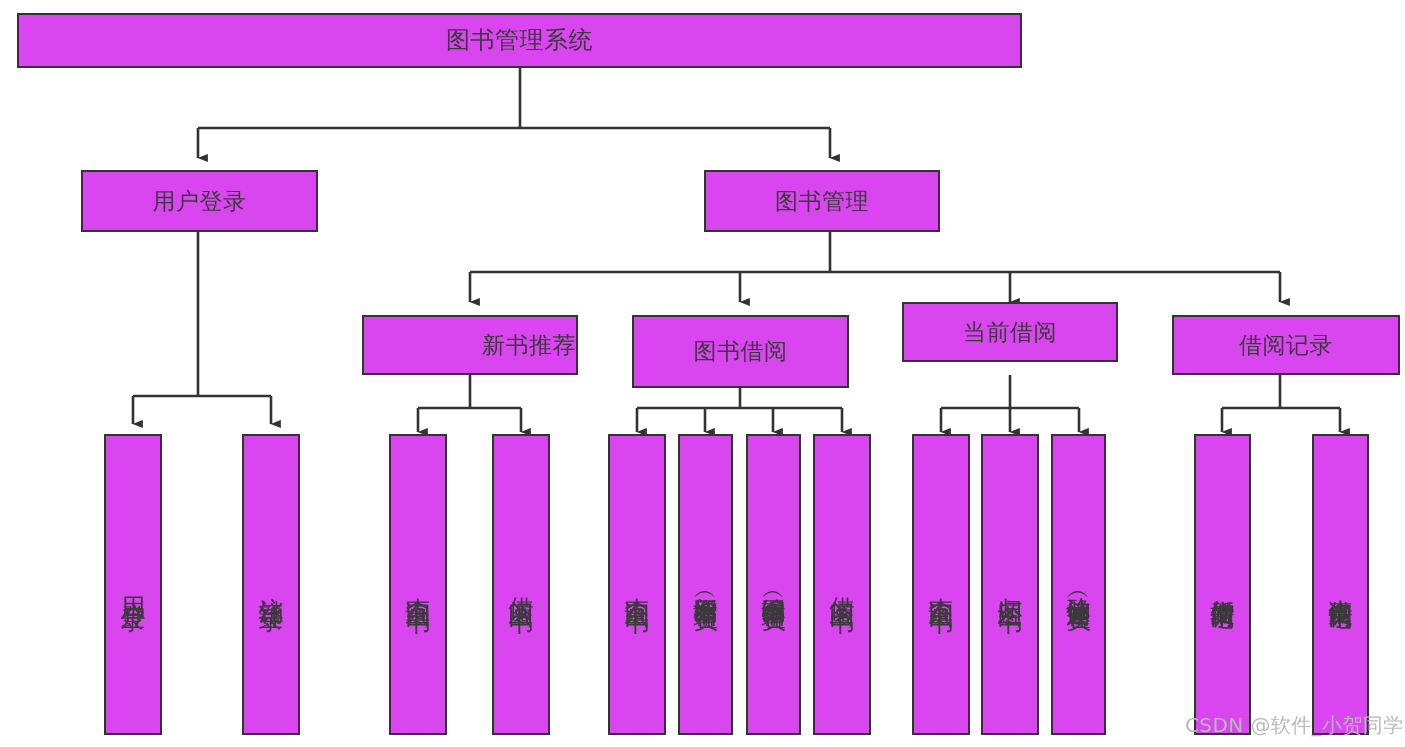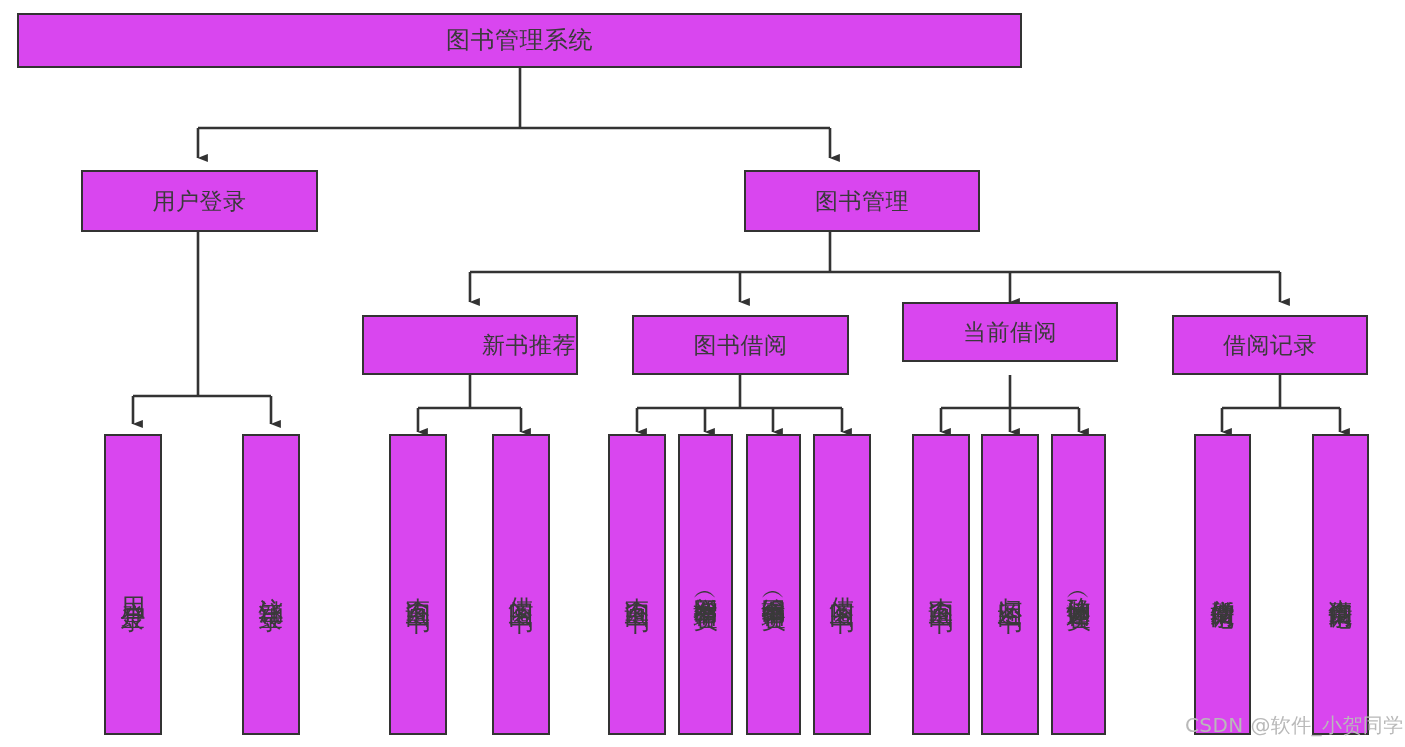--- a/index.html
+++ b/index.html
@@ -129,37 +129,37 @@
   </svg>
 
   <div class="node horiz" id="node-root" style="left:17px; top:13px; width:1005px; height:55px;">
     <span class="lbl">图书管理系统</span>
   </div>
 
   <div class="node horiz" style="left:81px; top:170px; width:237px; height:62px;">
     <span class="lbl">用户登录</span>
   </div>
 
-  <div class="node horiz" style="left:744px; top:170px; width:236px; height:62px;">
+  <div class="node horiz" style="left:704px; top:170px; width:236px; height:62px;">
     <span class="lbl">图书管理</span>
   </div>
 
   <div class="node horiz" style="left:362px; top:315px; width:216px; height:60px;justify-content:flex-end;">
     <span class="lbl">新书推荐</span>
   </div>
 
-  <div class="node horiz" style="left:632px; top:315px; width:217px; height:60px;">
+  <div class="node horiz" style="left:632px; top:315px; width:217px; height:73px;">
     <span class="lbl">图书借阅</span>
   </div>
 
   <div class="node horiz" style="left:902px; top:302px; width:216px; height:60px;">
     <span class="lbl">当前借阅</span>
   </div>
 
-  <div class="node horiz" style="left:1172px; top:315px; width:196px; height:60px;">
+  <div class="node horiz" style="left:1172px; top:315px; width:228px; height:60px;">
     <span class="lbl">借阅记录</span>
   </div>
 
   <div class="node vert" style="left:104px; top:434px; width:58px; height:301px;">
     <span class="lbl">用户登录</span>
   </div>
   <div class="node vert" style="left:242px; top:434px; width:58px; height:301px;">
     <span class="lbl">注销登录</span>
   </div>
 

